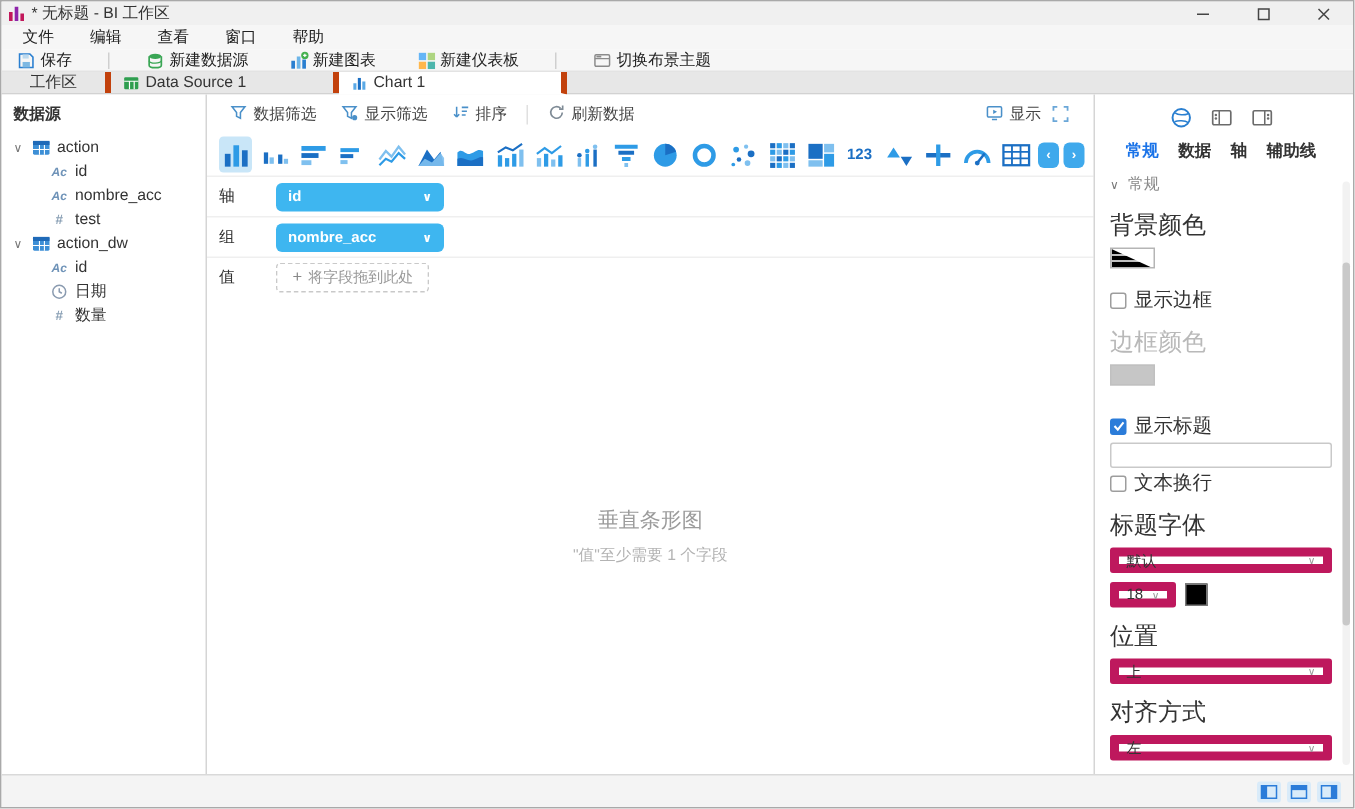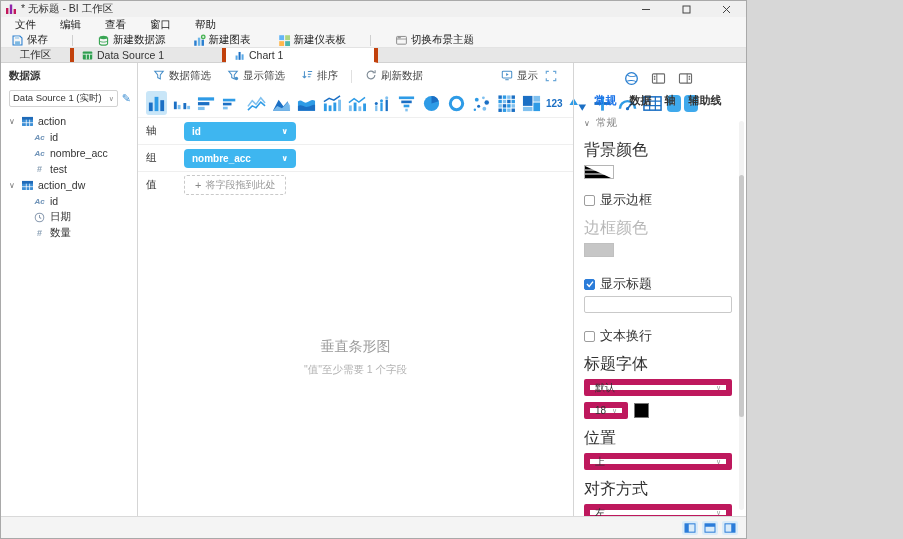--- a/index.html
+++ b/index.html
@@ -1,17 +1,17 @@
 <!DOCTYPE html>
 <html><head>
 <meta charset="utf-8">
 <style>
   * { margin:0; padding:0; box-sizing:border-box; }
   html,body { background:#d7d7d7; font-family:"Liberation Sans","DejaVu Sans",sans-serif; }
-  .window { width:747px; height:539px; background:#fff; border:1px solid #a9a9a9; display:flex; flex-direction:column; overflow:hidden; }
+  .window { width:903px; height:539px; background:#fff; border:1px solid #a9a9a9; display:flex; flex-direction:column; overflow:hidden; }
 
   
   .titlebar { height:16px; background:#f0f0f0; display:flex; align-items:center; padding-left:4px; flex:0 0 auto; }
   .titlebar .app-ic { width:12px; height:12px; margin-right:4px; display:flex; }
   .titlebar .ttl { font-size:10.5px; color:#333; }
   .wctrls { margin-left:auto; display:flex; height:100%; }
   .wctrl { width:40px; display:flex; align-items:center; justify-content:center; color:#444; }
   .wctrl svg { display:block; }
 
   
@@ -234,27 +234,20 @@
           </svg>
         </span>
         <span>Chart 1</span>
       </div>
     </div>
 
   <div class="body">
 
     <div class="left">
       <div class="hdr">数据源</div>
-      <div class="ds-row">
-        <div class="ds-select">
-          <span>Data Source 1 (实时)</span>
-          <span class="arr">∨</span>
-        </div>
-        <span class="pencil">✎</span>
-      </div>
       <div class="tree">
           <div class="trow l0">
             <span class="tchev">∨</span>
             <span class="fi">
               <svg width="13" height="11" viewBox="0 0 14 12">
                 <rect x="1" y="1" width="12" height="10" rx="1" fill="#3d8fd6"></rect>
                 <rect x="1" y="1" width="12" height="3" fill="#1f6ab8"></rect>
                 <path d="M1 7.3h12M5.7 4v7M9.3 4v7" stroke="#fff" stroke-width=".8"></path>
               </svg>
             </span>
@@ -612,21 +605,21 @@
       <div class="chk-row" style="margin-top:18px;">
         <span class="chk on">
             <svg width="8" height="8" viewBox="0 0 8 8">
               <path d="M1 4l2.2 2.4L7 1.6" fill="none" stroke="#fff" stroke-width="1.4"></path>
             </svg>
           </span>
         <span class="chk-label">显示标题</span>
       </div>
       <input class="rinput" value="" style="">
 
-      <div class="chk-row" style="margin-top:14px;">
+      <div class="chk-row" style="margin-top:0;">
         <span class="chk"></span>
         <span class="chk-label">文本换行</span>
       </div>
 
       <div class="rlabel">标题字体</div>
       <div class="rselect">
         <span>默认</span>
         <span class="arr">∨</span>
       </div>
       <div class="font-size-row">

